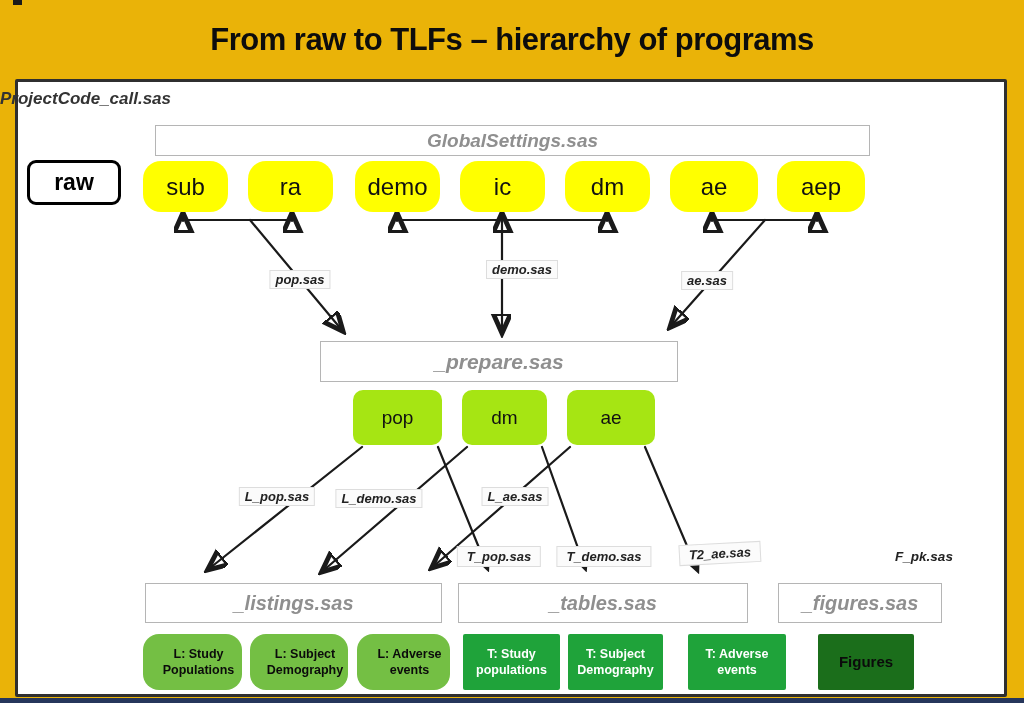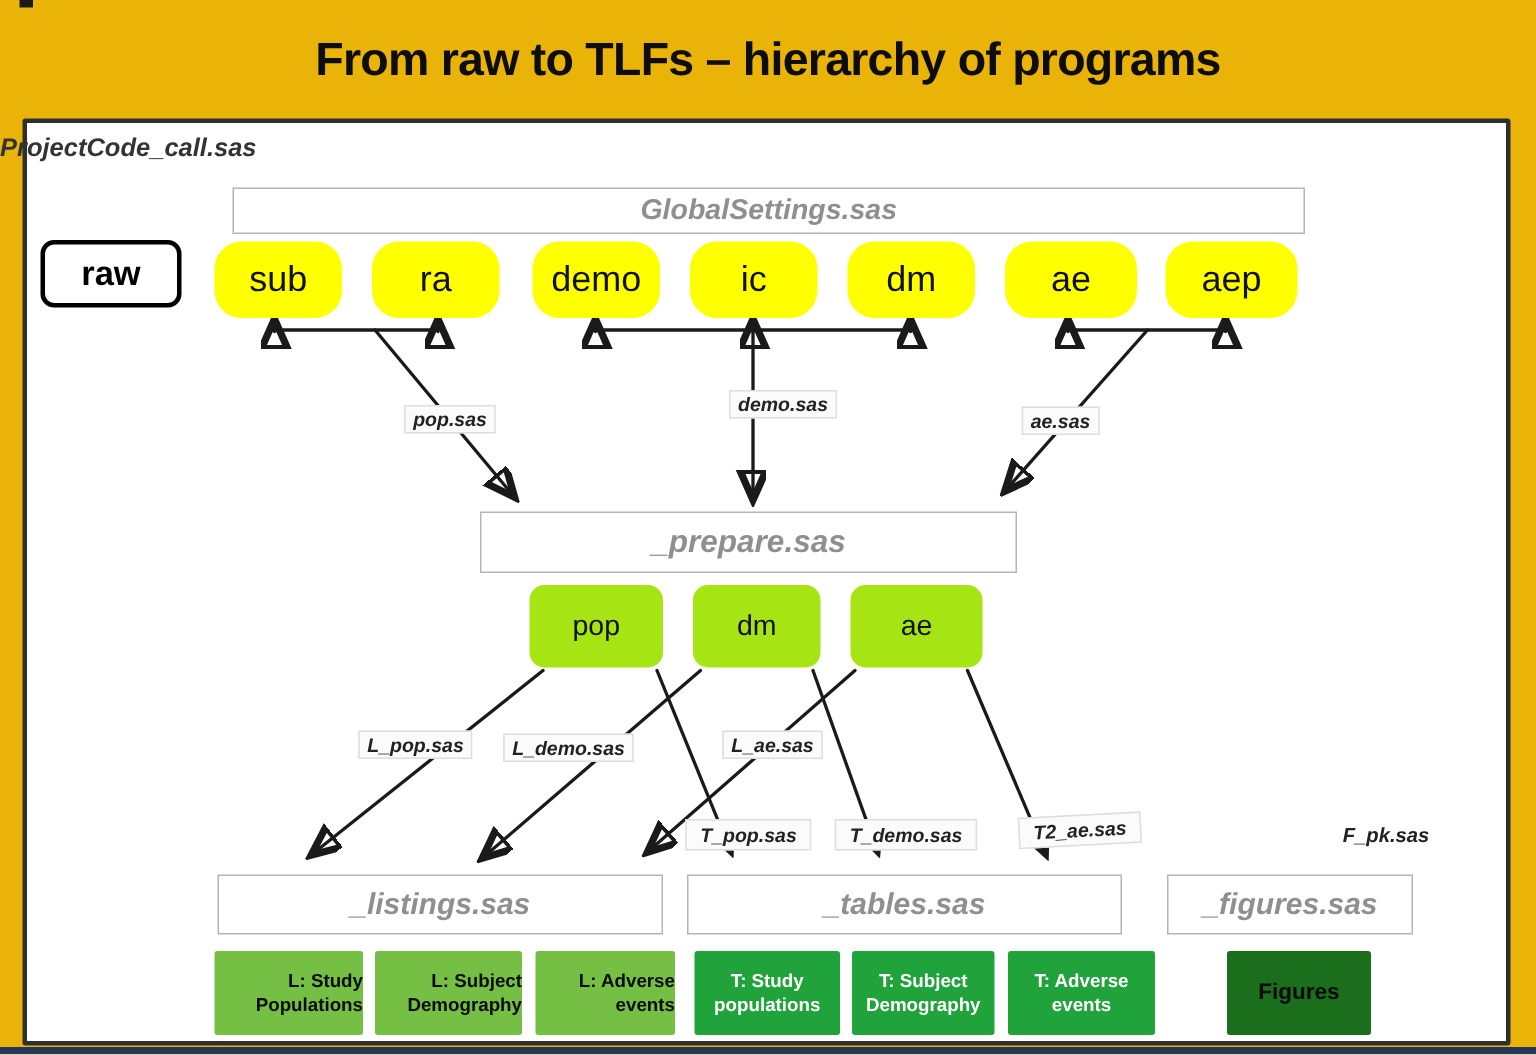--- a/index.html
+++ b/index.html
@@ -37,21 +37,21 @@
 
   .flow{font-size:13px;font-weight:bold;font-style:italic;color:#222;
         background:#fbfbfb;border:1px solid #ddd;padding:0 5px;line-height:17px;
         white-space:nowrap;transform:translateX(-50%);}
   .flow.wide{padding:1px 9px;}
   .flow.bare{background:transparent;border:none;font-size:13.5px;}
   .flow.tilt{transform:translateX(-50%) rotate(-3deg);}
 
   .out{top:634px;height:56px;border-radius:2px;display:flex;flex-direction:column;
        justify-content:center;font-size:12.5px;font-weight:bold;line-height:1.32;}
-  .out.listing{background:#74bf44;color:#0b0b0b;text-align:right;padding-left:12px;}
+  .out.listing{background:#74bf44;color:#0b0b0b;text-align:center;padding-left:12px;border-radius:16px;}
   .out.table{background:#1fa33a;color:#ffffff;text-align:center;}
   .out.figure{background:#1b6e1b;color:#0b0b0b;text-align:center;font-size:15px;}
 
   svg.arrows{position:absolute;left:0;top:0;width:1024px;height:703px;pointer-events:none;}
   svg.arrows line, svg.arrows path{stroke:#1a1a1a;stroke-width:2.2;fill:none;stroke-linecap:round;}
 </style>
 </head>
 <body>
 
 <div class="page">
@@ -141,21 +141,21 @@
     <span>events</span>
   </div>
   <div class="abs out table" style="left:463px;width:97px;">
     <span>T: Study</span>
     <span>populations</span>
   </div>
   <div class="abs out table" style="left:568px;width:95px;">
     <span>T: Subject</span>
     <span>Demography</span>
   </div>
-  <div class="abs out table" style="left:672px;width:98px;">
+  <div class="abs out table" style="left:688px;width:98px;">
     <span>T: Adverse</span>
     <span>events</span>
   </div>
   <div class="abs out figure" style="left:818px;width:96px;">
     <span>Figures</span>
   </div>
 
   <div class="footer-bar"></div>
 </div>
 

